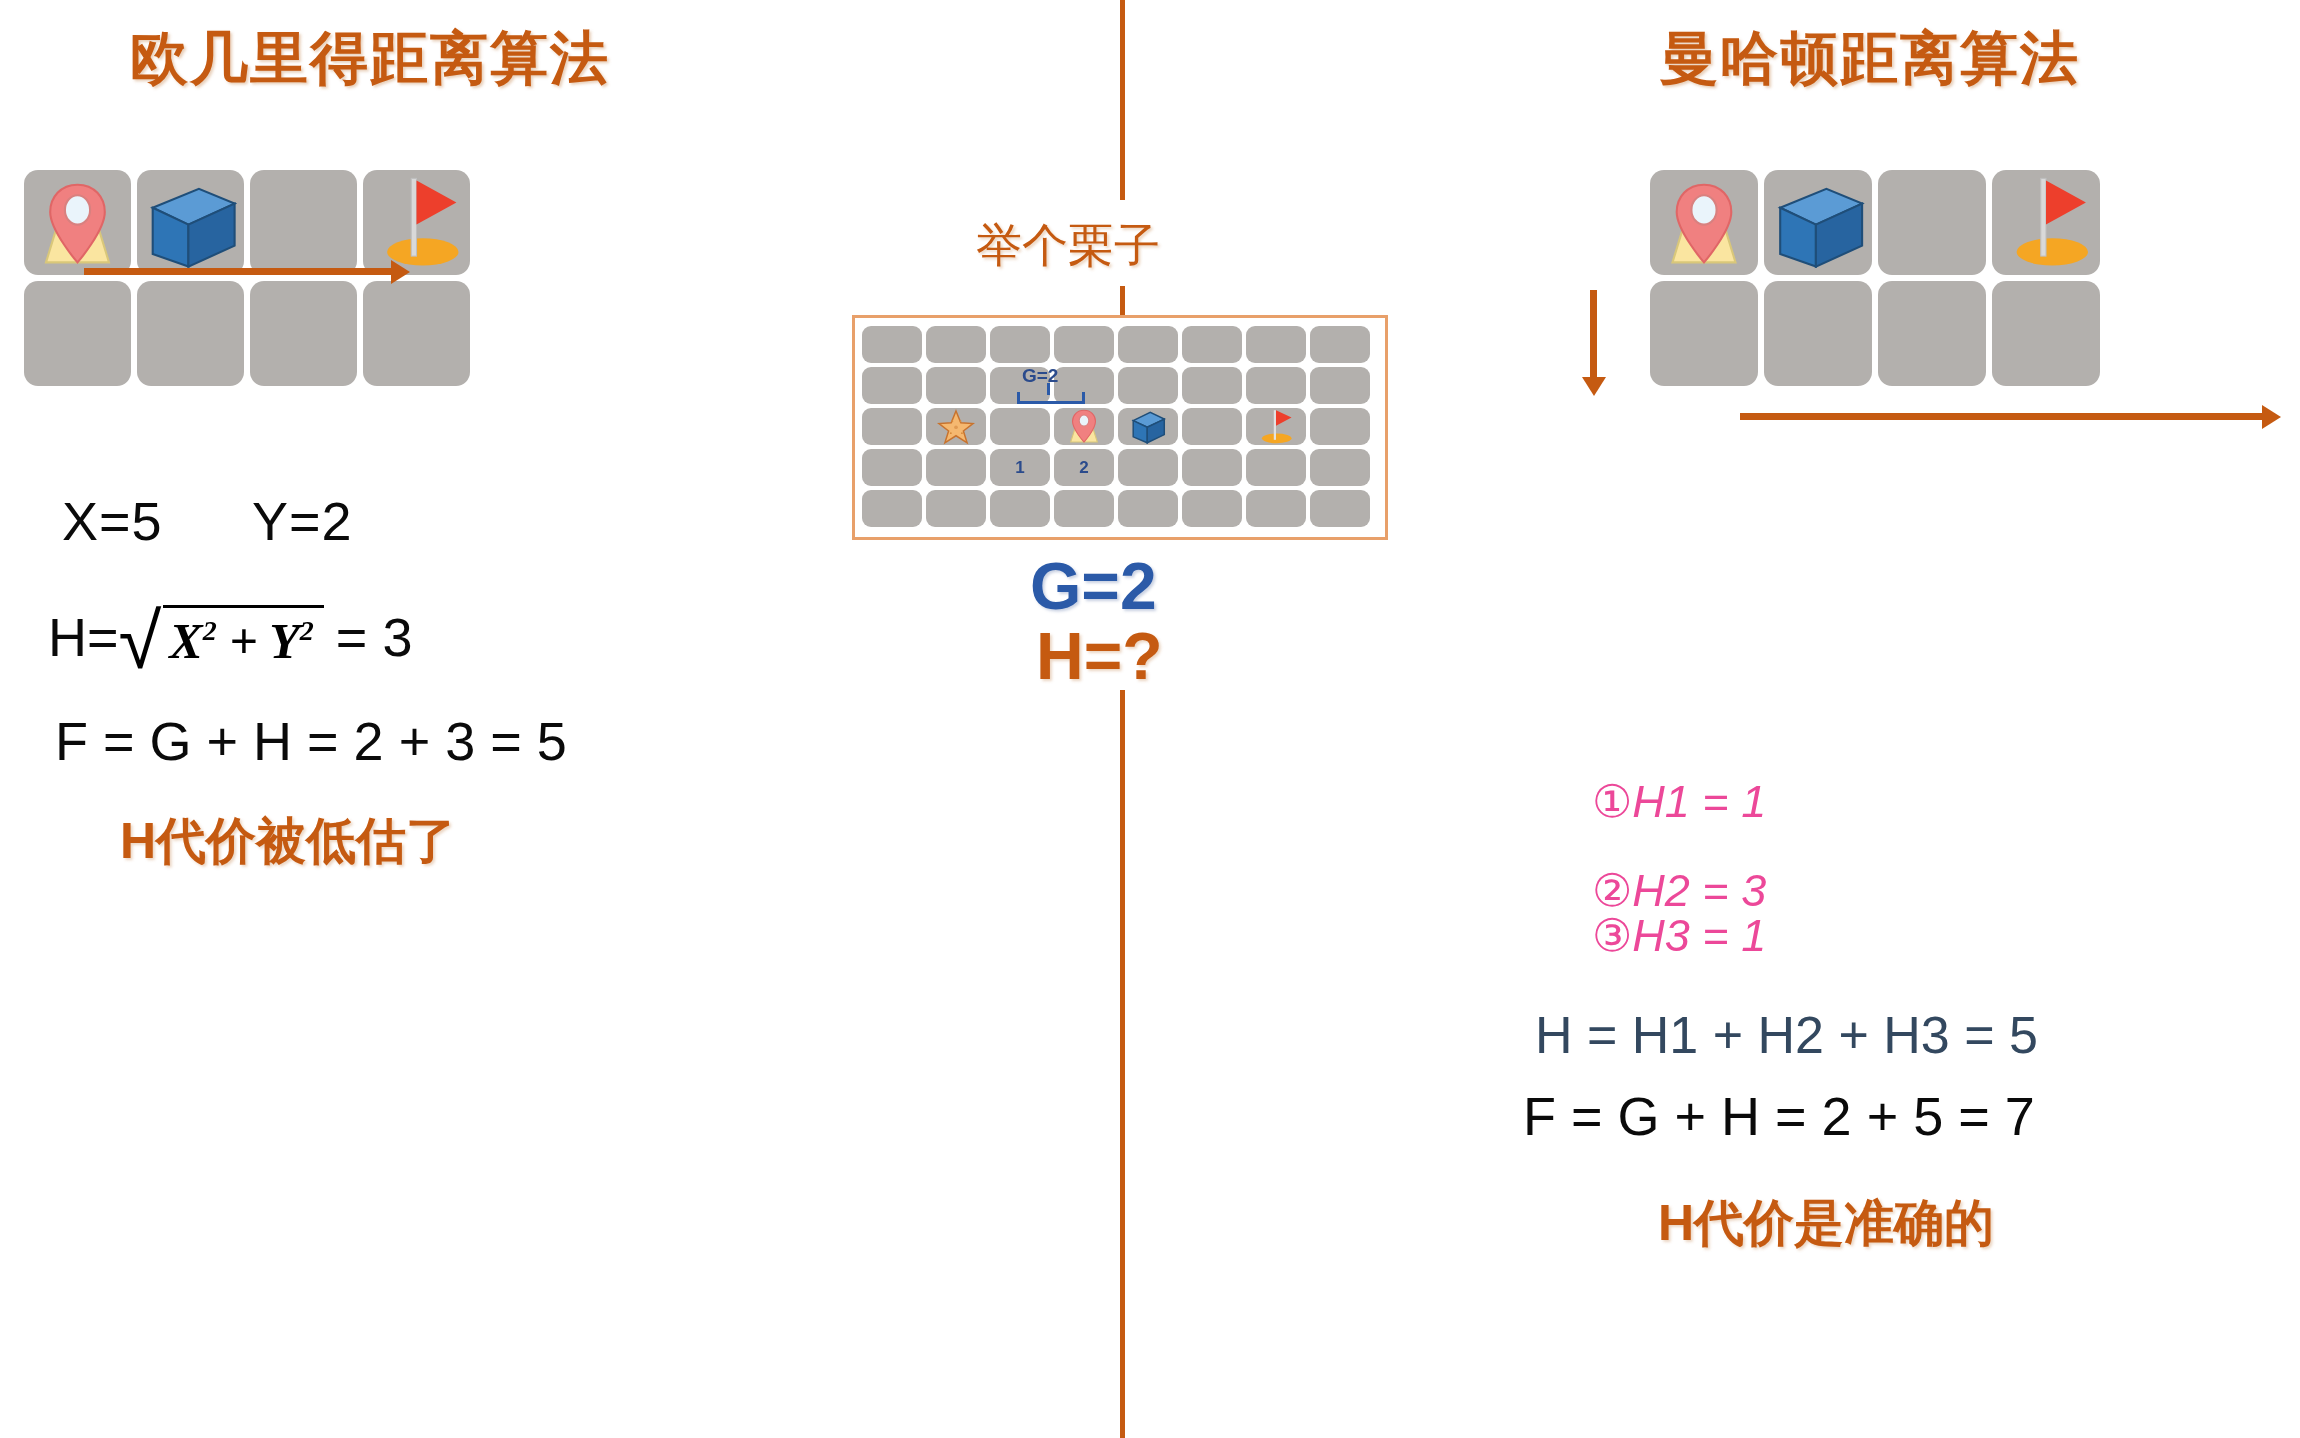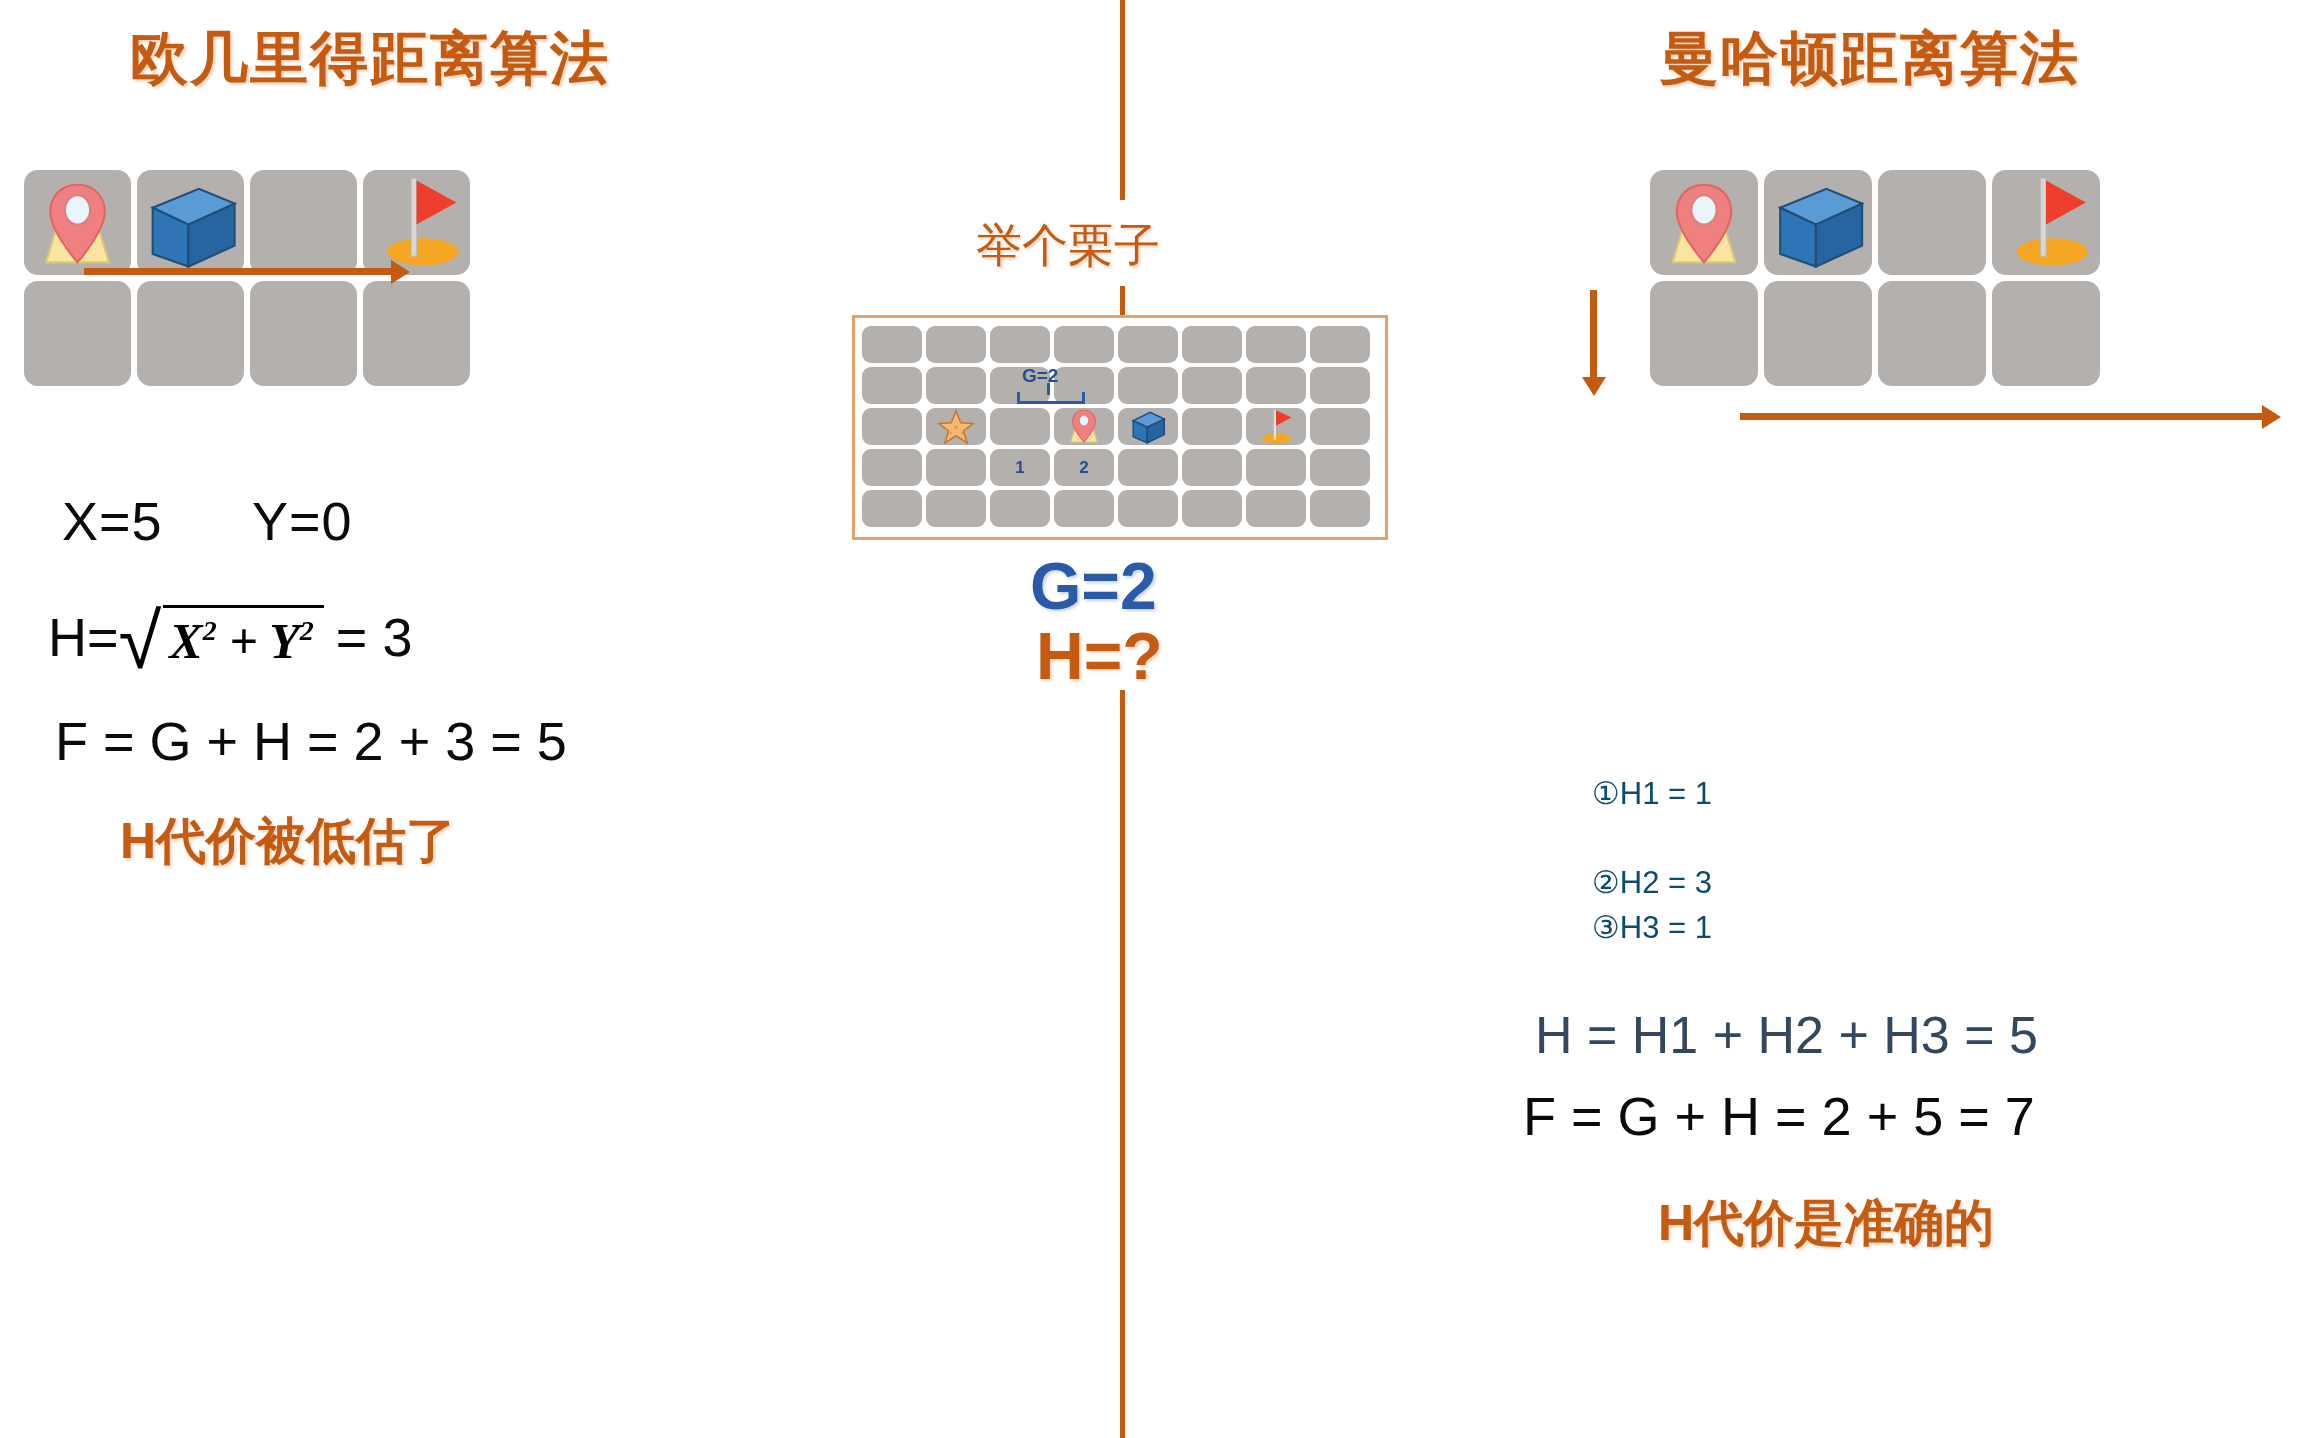--- a/index.html
+++ b/index.html
@@ -47,21 +47,21 @@
     content:"";position:absolute;bottom:-16px;left:50%;
     transform:translateX(-50%);
     border-top:19px solid #C55A11;
     border-left:12px solid transparent;
     border-right:12px solid transparent;
   }
 
   
   .eq-black{font-size:54px;color:#0a0a0a;font-weight:400;white-space:nowrap;}
   .eq-xy{font-size:54px;color:#0a0a0a;white-space:nowrap;letter-spacing:1px;}
-  .eq-navy{font-size:31px;color:#0c4a6e;white-space:nowrap;font-weight:500;}
+  .eq-navy{font-size:45px;color:#ec4899;white-space:nowrap;font-weight:500;font-style:italic;}
   .eq-navy-big{font-size:52px;color:#33485F;white-space:nowrap;font-weight:500;}
   .note-orange{
     font-size:50px;font-weight:700;color:#C55A11;white-space:nowrap;
     text-shadow:2px 2px 3px rgba(190,120,60,.30);
   }
 
   
   .sqrt-line{display:flex;align-items:center;white-space:nowrap;}
   .sqrt-sym{font-size:78px;line-height:1;color:#000;margin:0 2px 0 0;position:relative;top:4px;}
   .radicand{
@@ -134,21 +134,21 @@
   <div class="grid-row">
     <div class="cell" style="width:107px;height:105px;margin-right:6px;"></div>
     <div class="cell" style="width:107px;height:105px;margin-right:6px;"></div>
     <div class="cell" style="width:107px;height:105px;margin-right:6px;"></div>
     <div class="cell" style="width:107px;height:105px;"></div>
   </div>
 </div>
 <div class="arrow-h" style="left:84px;top:268px;width:310px;"></div>
 
 <div class="abs eq-xy" style="left:62px;top:490px;">X=5</div>
-<div class="abs eq-xy" style="left:252px;top:490px;">Y=0</div>
+<div class="abs eq-xy" style="left:252px;top:490px;">Y=2</div>
 
 <div class="abs sqrt-line" style="left:48px;top:598px;">
   <span class="eq-black">H=</span>
   <span class="sqrt-sym">√</span>
   <span class="radicand"><i>X</i><sup>2</sup> + <i>Y</i><sup>2</sup></span>
   <span class="eq-black" style="margin-left:12px;">= 3</span>
 </div>
 
 <div class="abs eq-black" style="left:55px;top:710px;">F = G + H = 2 + 3 =  5</div>
 

